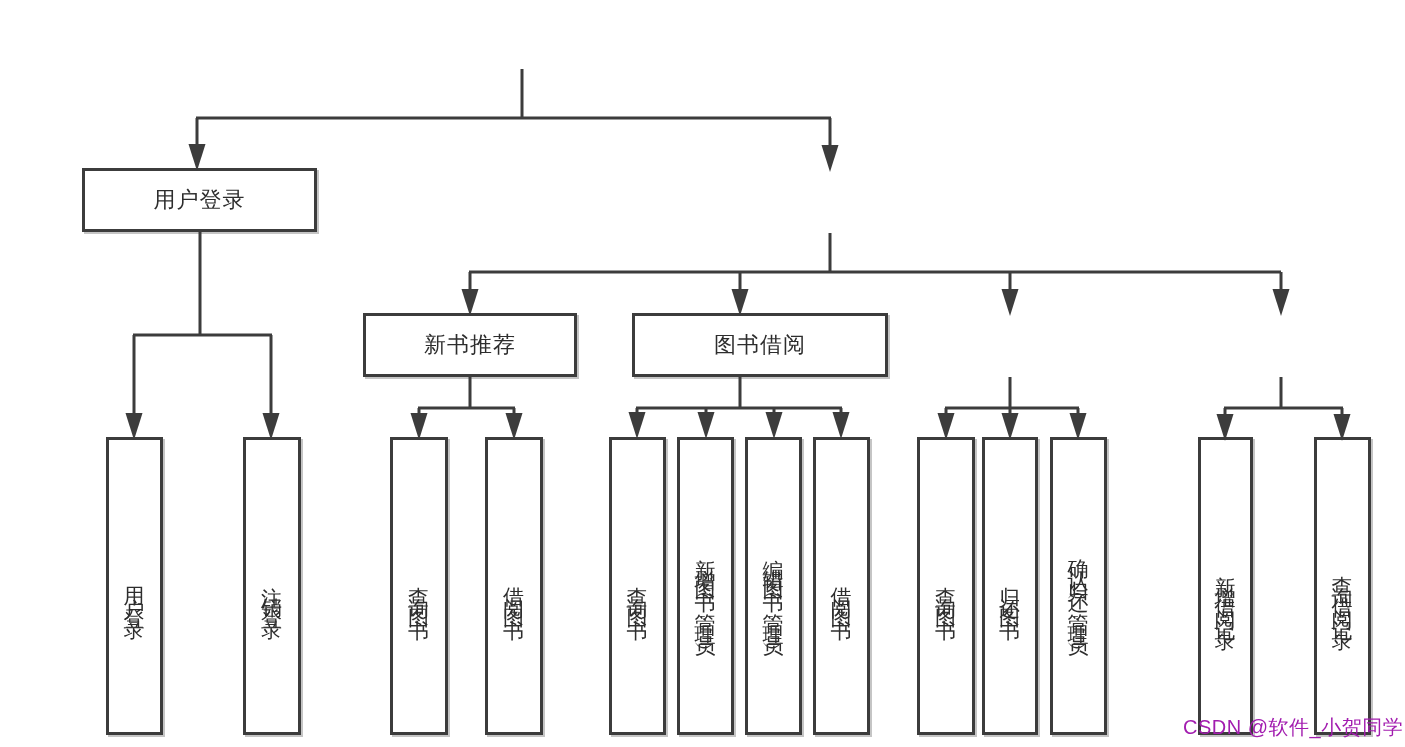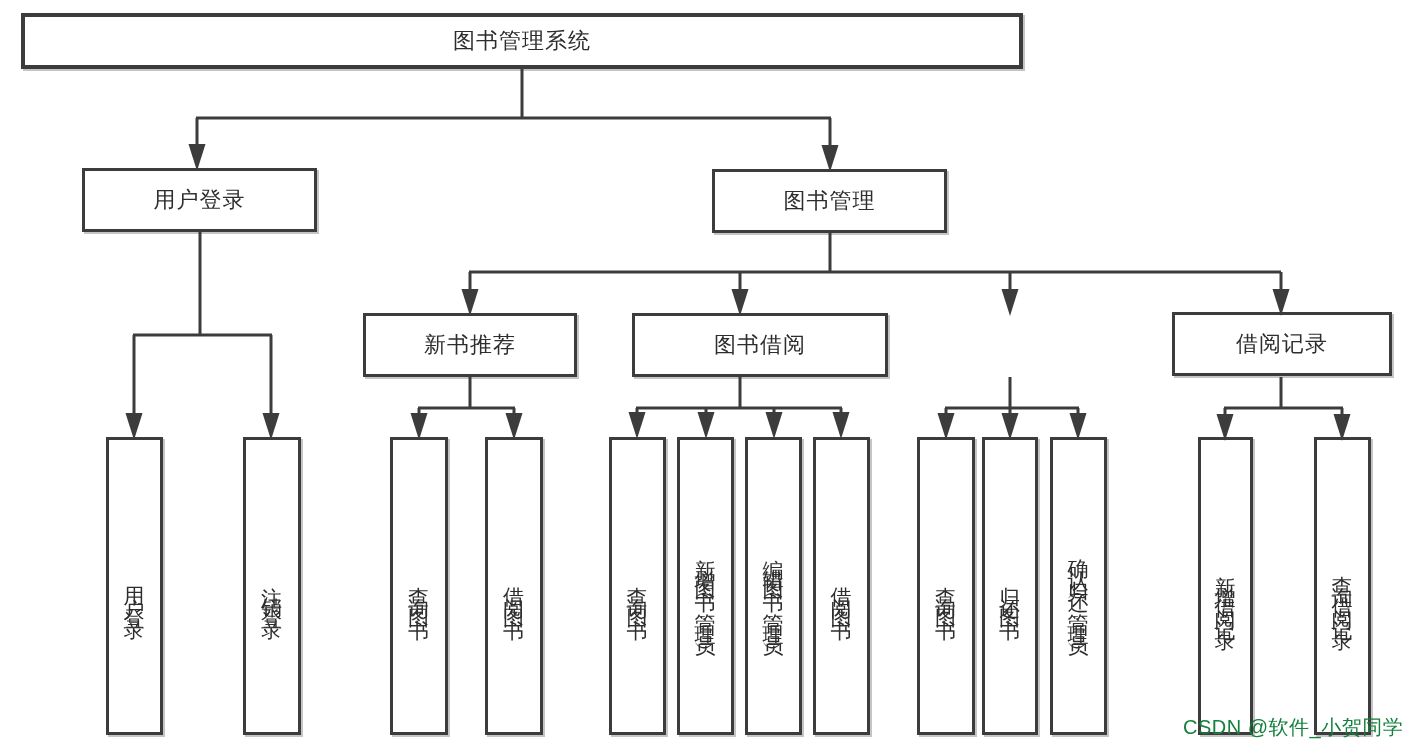--- a/index.html
+++ b/index.html
@@ -53,21 +53,21 @@
   #l-g3d{left:813px;width:57px;}
   #l-g4a{left:917px;width:58px;}
   #l-g4b{left:982px;width:56px;}
   #l-g4c{left:1050px;width:57px;}
   #l-g5a{left:1198px;width:55px;}
   #l-g5b{left:1314px;width:57px;}
   .watermark{
     position:absolute;
     left:1183px;top:714px;
     font-size:20px;
-    color:#15803d;
+    color:#a21caf;
     letter-spacing:0.5px;
     white-space:nowrap;
     z-index:5;
   }
 </style>
 </head>
 <body>
 
 <div class="canvas">
 
@@ -104,39 +104,30 @@
       <polygon points="765.5,412 782.5,412 774,439"></polygon>
       <polygon points="832.5,412 849.5,412 841,439"></polygon>
       <polygon points="937.5,413 954.5,413 946,440"></polygon>
       <polygon points="1001.5,413 1018.5,413 1010,440"></polygon>
       <polygon points="1069.5,413 1086.5,413 1078,440"></polygon>
       <polygon points="1216.5,414 1233.5,414 1225,441"></polygon>
       <polygon points="1333.5,414 1350.5,414 1342,441"></polygon>
     </g>
   </svg>
 
-  <div id="n-root" class="box hbox root">
-    <span>图书管理系统</span>
-  </div>
 
   <div id="n-user-login" class="box hbox">
     <span>用户登录</span>
-  </div>
-  <div id="n-book-mgmt" class="box hbox">
-    <span>图书管理</span>
   </div>
 
   <div id="n-new-book" class="box hbox">
     <span>新书推荐</span>
   </div>
   <div id="n-book-borrow" class="box hbox">
     <span>图书借阅</span>
-  </div>
-  <div id="n-borrow-record" class="box hbox">
-    <span>借阅记录</span>
   </div>
 
   <div id="l-g1a" class="box vbox leaf">
     <span>用户登录</span>
   </div>
   <div id="l-g1b" class="box vbox leaf">
     <span>注销登录</span>
   </div>
 
   <div id="l-g2a" class="box vbox leaf">

